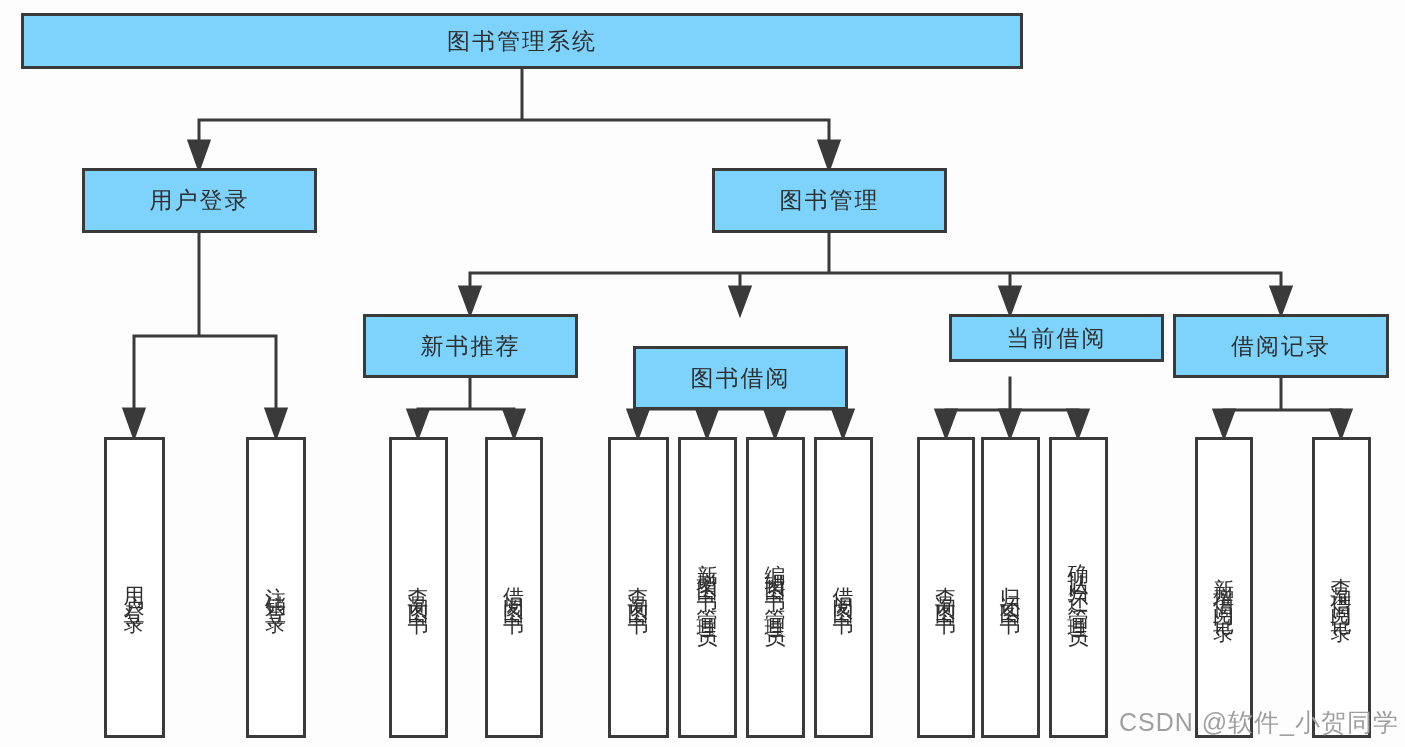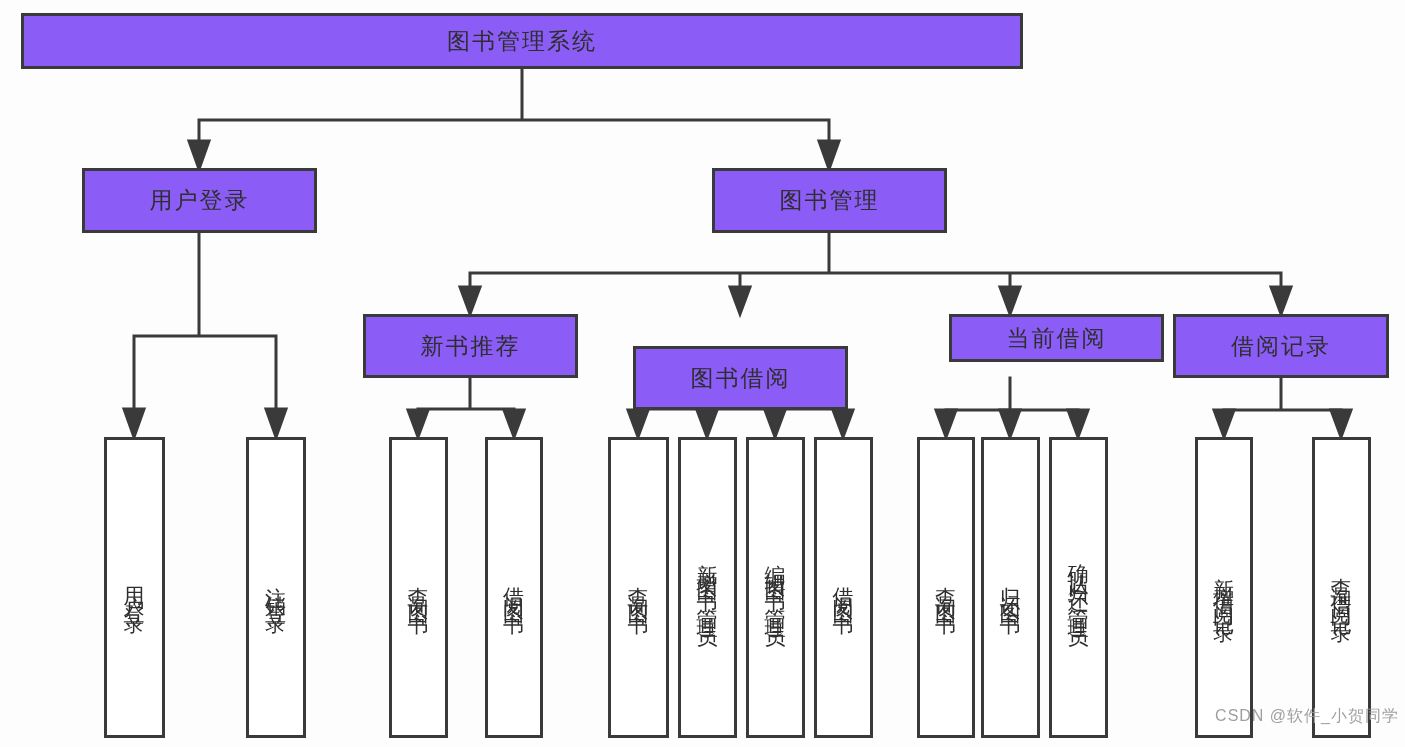--- a/index.html
+++ b/index.html
@@ -21,21 +21,21 @@
     background:var(--background);
   }
   .edges{
     position:absolute;left:0;top:0;
     color:var(--line);
   }
   .box{
     position:absolute;
     box-sizing:border-box;
     border:3px solid var(--line);
-    background:#8b5cf6;
+    background:#7dd3fc;
     display:flex;align-items:center;justify-content:center;
     font-size:23px;letter-spacing:2px;
     white-space:nowrap;
   }
   .leaf{
     position:absolute;
     box-sizing:border-box;
     top:437px;height:301px;
     border:3px solid var(--line);
     background:#fff;
@@ -63,22 +63,22 @@
   .l-6{left:678px;width:59px;}
   .l-7{left:746px;width:59px;}
   .l-8{left:814px;width:59px;}
   .l-9{left:917px;width:58px;}
   .l-10{left:981px;width:59px;}
   .l-11{left:1049px;width:59px;}
   .l-12{left:1195px;width:58px;}
   .l-13{left:1312px;width:59px;}
   .watermark{
     position:absolute;
-    right:6px;bottom:20px;
-    font-size:16px;
+    right:6px;bottom:8px;
+    font-size:25px;
     color:var(--watermark);
     letter-spacing:1px;
     white-space:nowrap;
   }
 </style>
 </head>
 <body>
 
 <div class="canvas">
 

